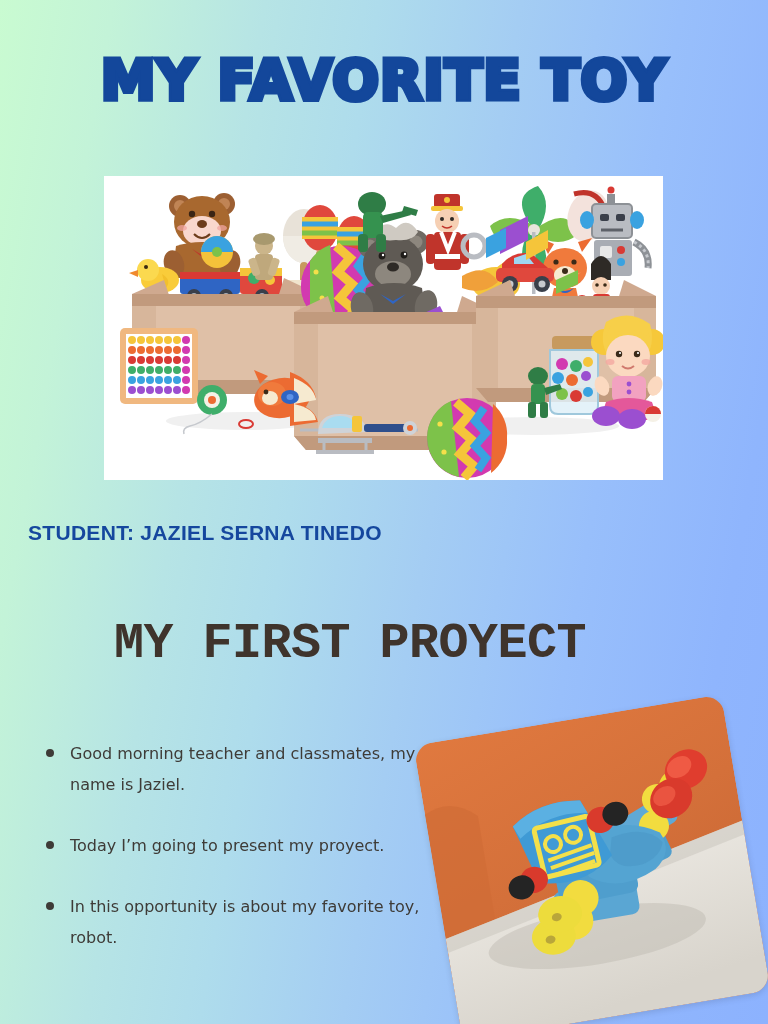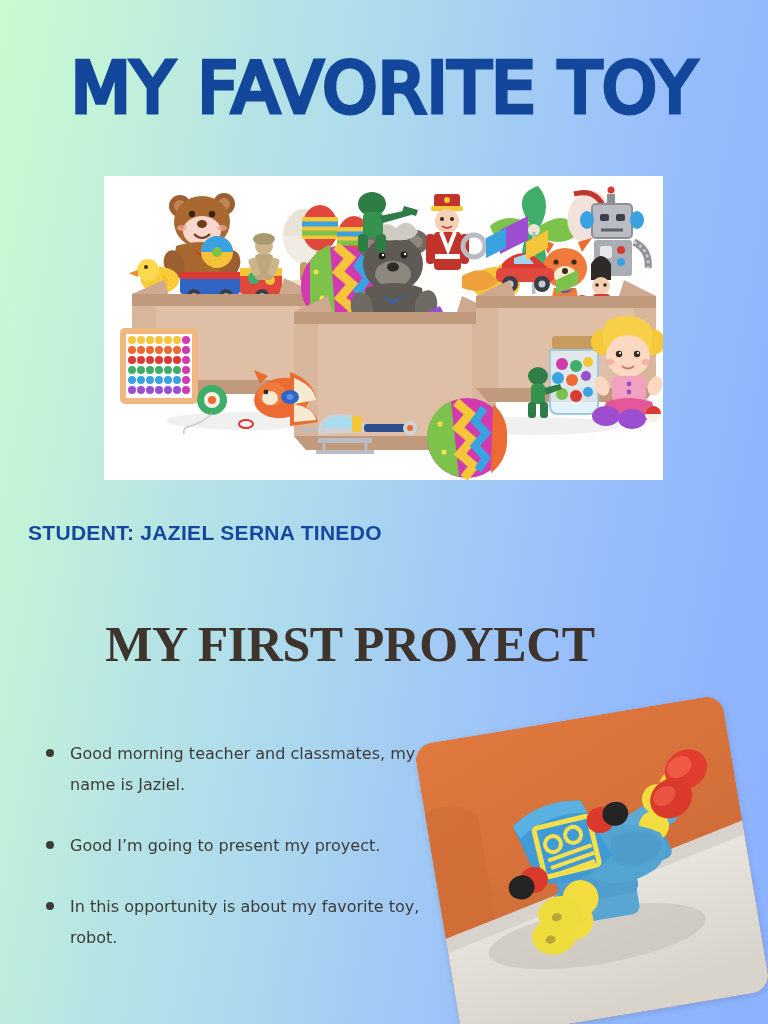--- a/index.html
+++ b/index.html
@@ -30,22 +30,22 @@
   }
 
   
   .title {
     position: absolute;
     top: 52px;
     left: 0;
     width: 768px;
     text-align: center;
     font-family: "DejaVu Sans", sans-serif;
-    font-weight: normal;
-    font-size: 69px;
+    font-weight: bold;
+    font-size: 55px;
     letter-spacing: 1px;
     color: #13479b;
     -webkit-text-stroke: 5px #13479b;
     paint-order: stroke fill;
     line-height: 1.05;
     white-space: nowrap;
   }
 
   
   .toys-photo {
@@ -72,21 +72,21 @@
     white-space: nowrap;
   }
 
   
   .section-heading {
     position: absolute;
     left: 0;
     top: 615px;
     width: 700px;
     text-align: center;
-    font-family: Liberation Serif, serif;
+    font-family: Liberation Mono, monospace;
     font-weight: bold;
     font-size: 50px;
     letter-spacing: -0.5px;
     color: #3f342c;
     white-space: nowrap;
   }
 
   
   .bullets {
     position: absolute;
@@ -534,21 +534,21 @@
 
   <div class="section-heading">MY FIRST PROYECT</div>
 
   <ul class="bullets">
     <li>
       <span class="dot"></span>
       <span>Good morning teacher and classmates, my name is Jaziel.</span>
     </li>
     <li>
       <span class="dot"></span>
-      <span>Good I’m going to present my proyect.</span>
+      <span>Today I’m going to present my proyect.</span>
     </li>
     <li>
       <span class="dot"></span>
       <span>In this opportunity is about my favorite toy, robot.</span>
     </li>
   </ul>
 
   <div class="robot-photo">
     <svg viewBox="0 0 312 300" xmlns="http://www.w3.org/2000/svg">
       <defs>

